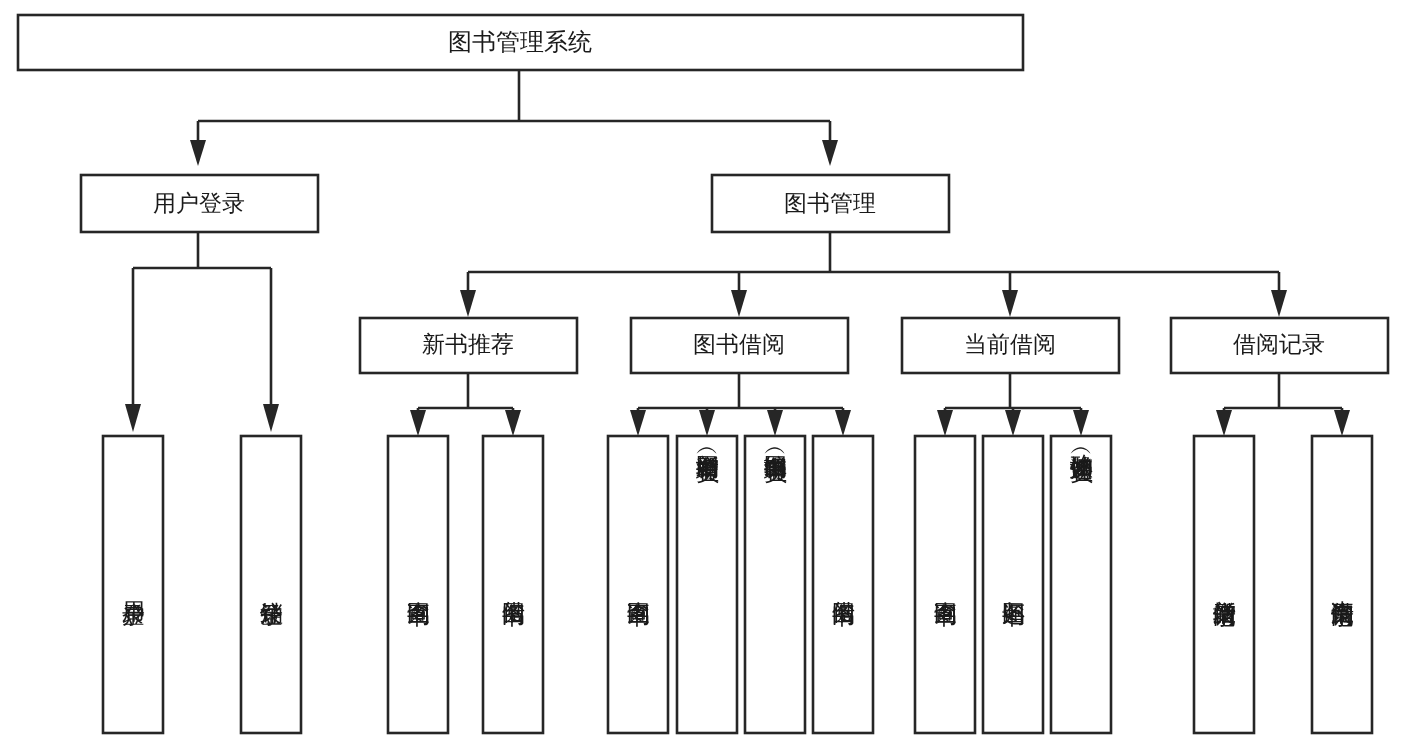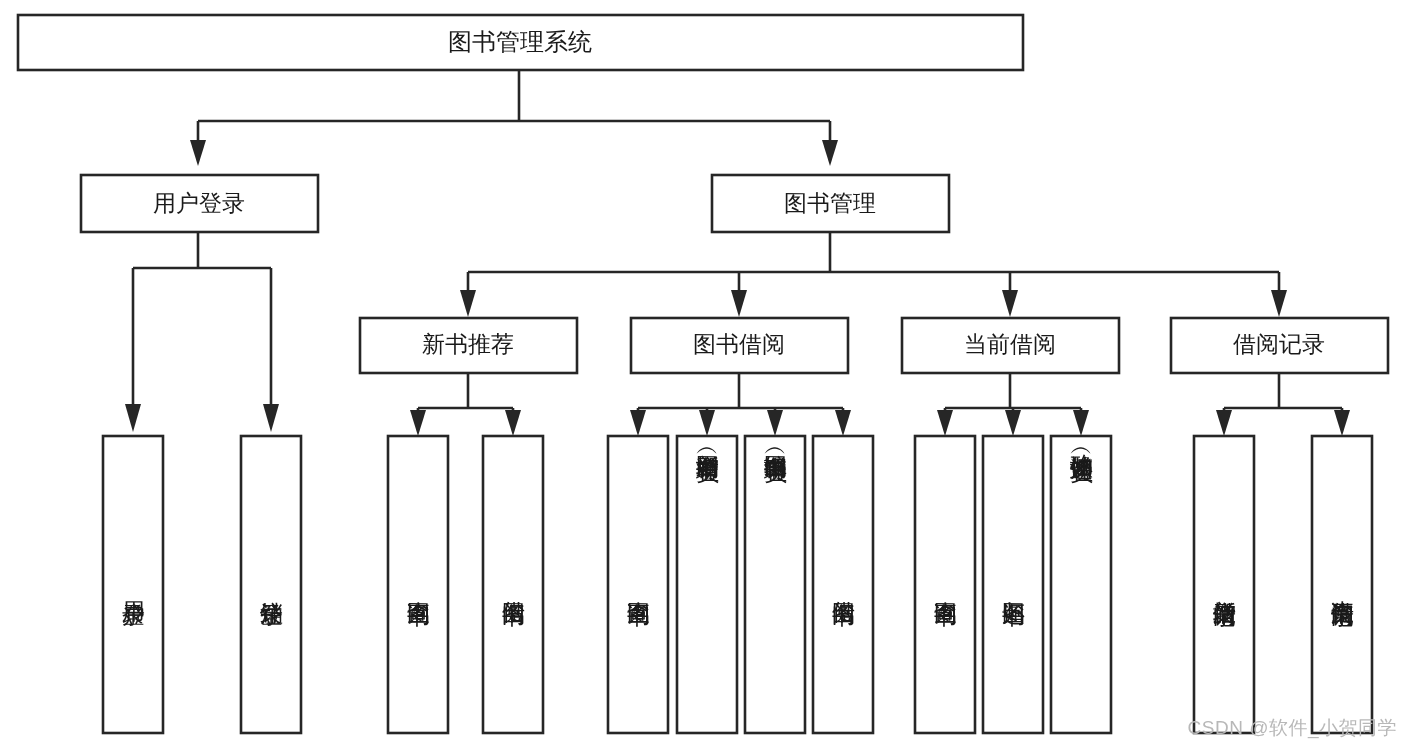--- a/index.html
+++ b/index.html
@@ -231,15 +231,14 @@
     <span class="leaf-label">确认归还（管理员）</span>
   </div>
 
   <div class="leaf-label-wrap" style="left:1194px; top:436px; width:60px; height:297px;">
     <span class="leaf-label">新增借阅记录</span>
   </div>
   <div class="leaf-label-wrap" style="left:1312px; top:436px; width:60px; height:297px;">
     <span class="leaf-label">查询借阅记录</span>
   </div>
 
-  <div id="watermark">CSDN @软件_小贺同学</div>
 
 </div>
 
 </body></html>

